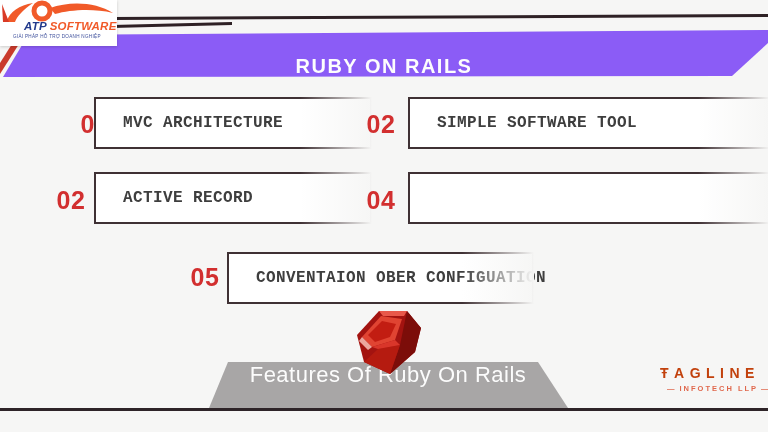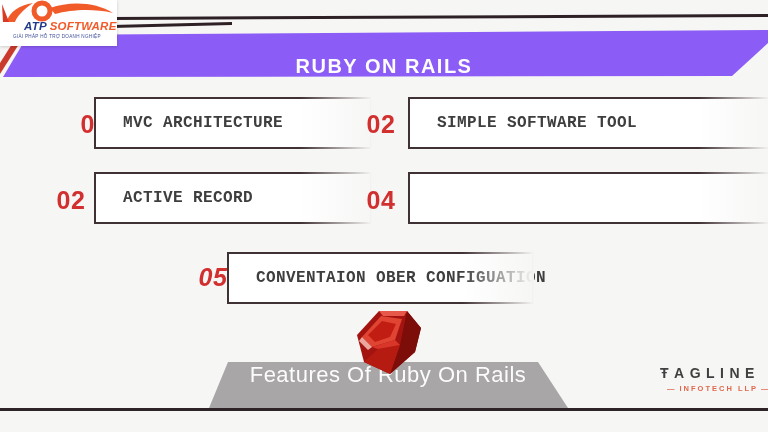--- a/index.html
+++ b/index.html
@@ -44,21 +44,21 @@
     letter-spacing:.3px;white-space:nowrap;}
   
   .feat-num{
     position:absolute;color:#d22f2f;font-size:25px;font-weight:bold;
     width:34px;text-align:center;letter-spacing:.5px;
   }
   .n1{left:54px;top:110px;margin-left:24px;}
   .n2{left:364px;top:110px;}
   .n3{left:54px;top:186px;}
   .n4{left:364px;top:186px;}
-  .n5{left:196px;top:263px;font-style:italic;}
+  .n5{left:188px;top:263px;}
   .feat-box{
     position:absolute;background:#ffffff;border:2px solid #3f3134;
     display:flex;align-items:center;box-sizing:border-box;
   }
   .b1{left:94px;top:97px;width:278px;height:52px;}
   .b2{left:408px;top:97px;width:362px;height:52px;}
   .b3{left:94px;top:172px;width:278px;height:52px;}
   .b4{left:408px;top:172px;width:362px;height:52px;}
   .b5{left:227px;top:252px;width:307px;height:52px;}
   .feat-label{
@@ -75,21 +75,21 @@
     background:#a8a6a6;
     clip-path:polygon(24px 0px,334px 0px,364px 46px,5px 46px);
     display:flex;justify-content:center;
   }
   .footer-caption{color:#fcfcfc;font-size:22px;letter-spacing:.5px;}
   .gem{position:absolute;left:348px;top:307px;}
   .bottom-line{position:absolute;left:0;top:408px;width:768px;height:3px;background:#2e2428;}
   
   .tl-word{
     position:absolute;left:660px;top:365px;font-size:14px;font-weight:bold;
-    letter-spacing:5.5px;color:#404040;white-space:nowrap;
+    letter-spacing:5.5px;color:#c2410c;white-space:nowrap;
   }
   .tl-sub{
     position:absolute;left:667px;top:384px;font-size:7.5px;font-weight:bold;
     letter-spacing:2px;color:#e0684d;white-space:nowrap;
   }
   .tl-sub::before{content:"—";margin-right:3px;}
   .tl-sub::after{content:"—";margin-left:3px;}
 </style>
 </head>
 <body>

